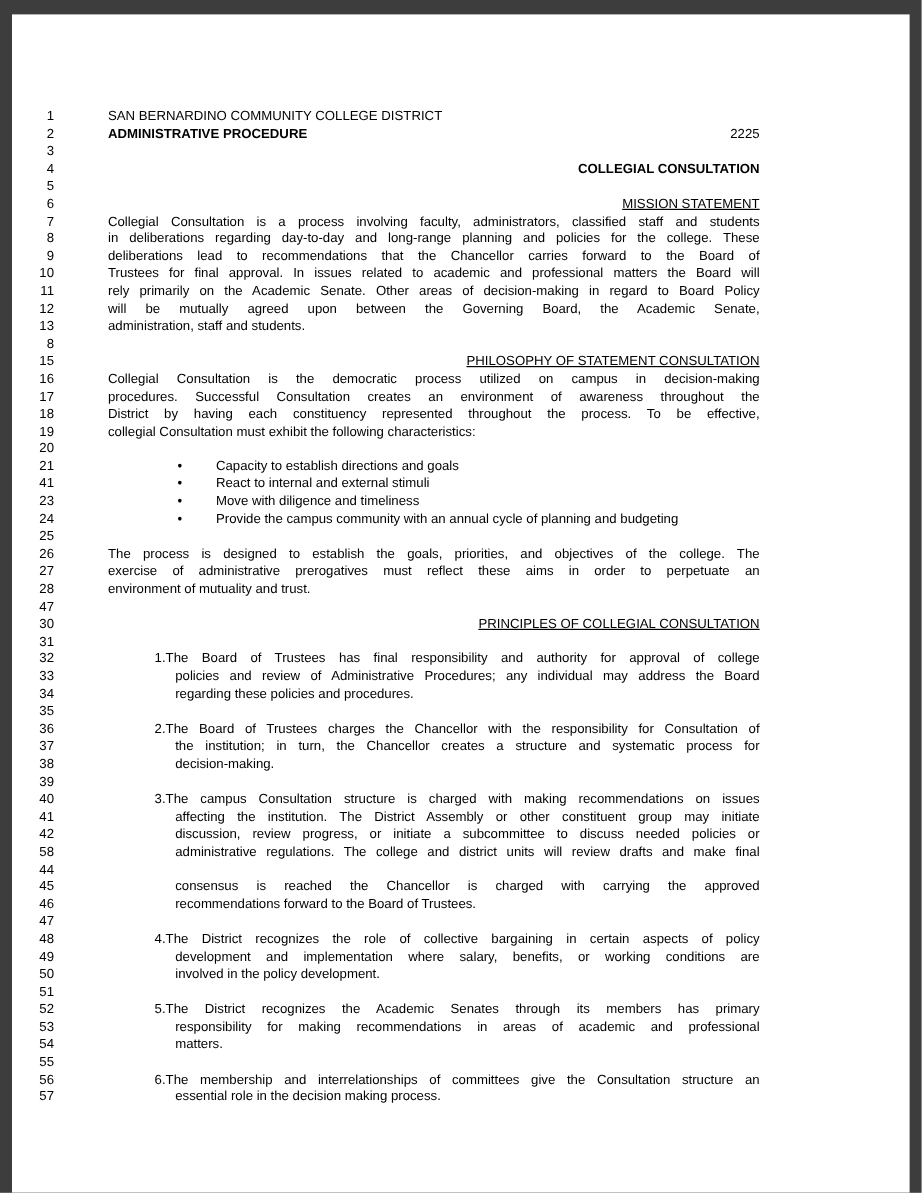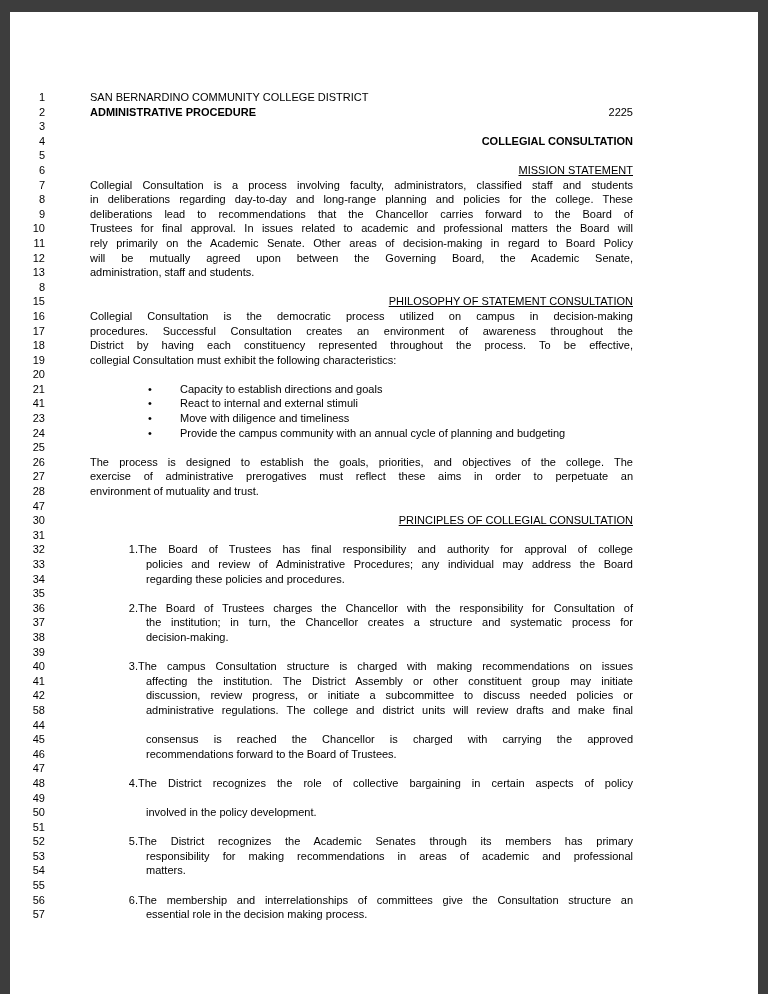--- a/index.html
+++ b/index.html
@@ -354,20 +354,23 @@
       </div>
       <div class="row num just">
         <span class="num">48</span>
         <span class="body">
           <span class="nmark">4.</span>
           <span class="text">The District recognizes the role of collective bargaining in certain aspects of policy</span>
         </span>
       </div>
       <div class="row cont just">
         <span class="num">49</span>
+        <span class="body">
+          <span class="text">development and implementation where salary, benefits, or working conditions are</span>
+        </span>
       </div>
       <div class="row cont">
         <span class="num">50</span>
         <span class="body">
           <span class="text">involved in the policy development.</span>
         </span>
       </div>
       <div class="row blank">
         <span class="num">51</span>
         <span class="body">

